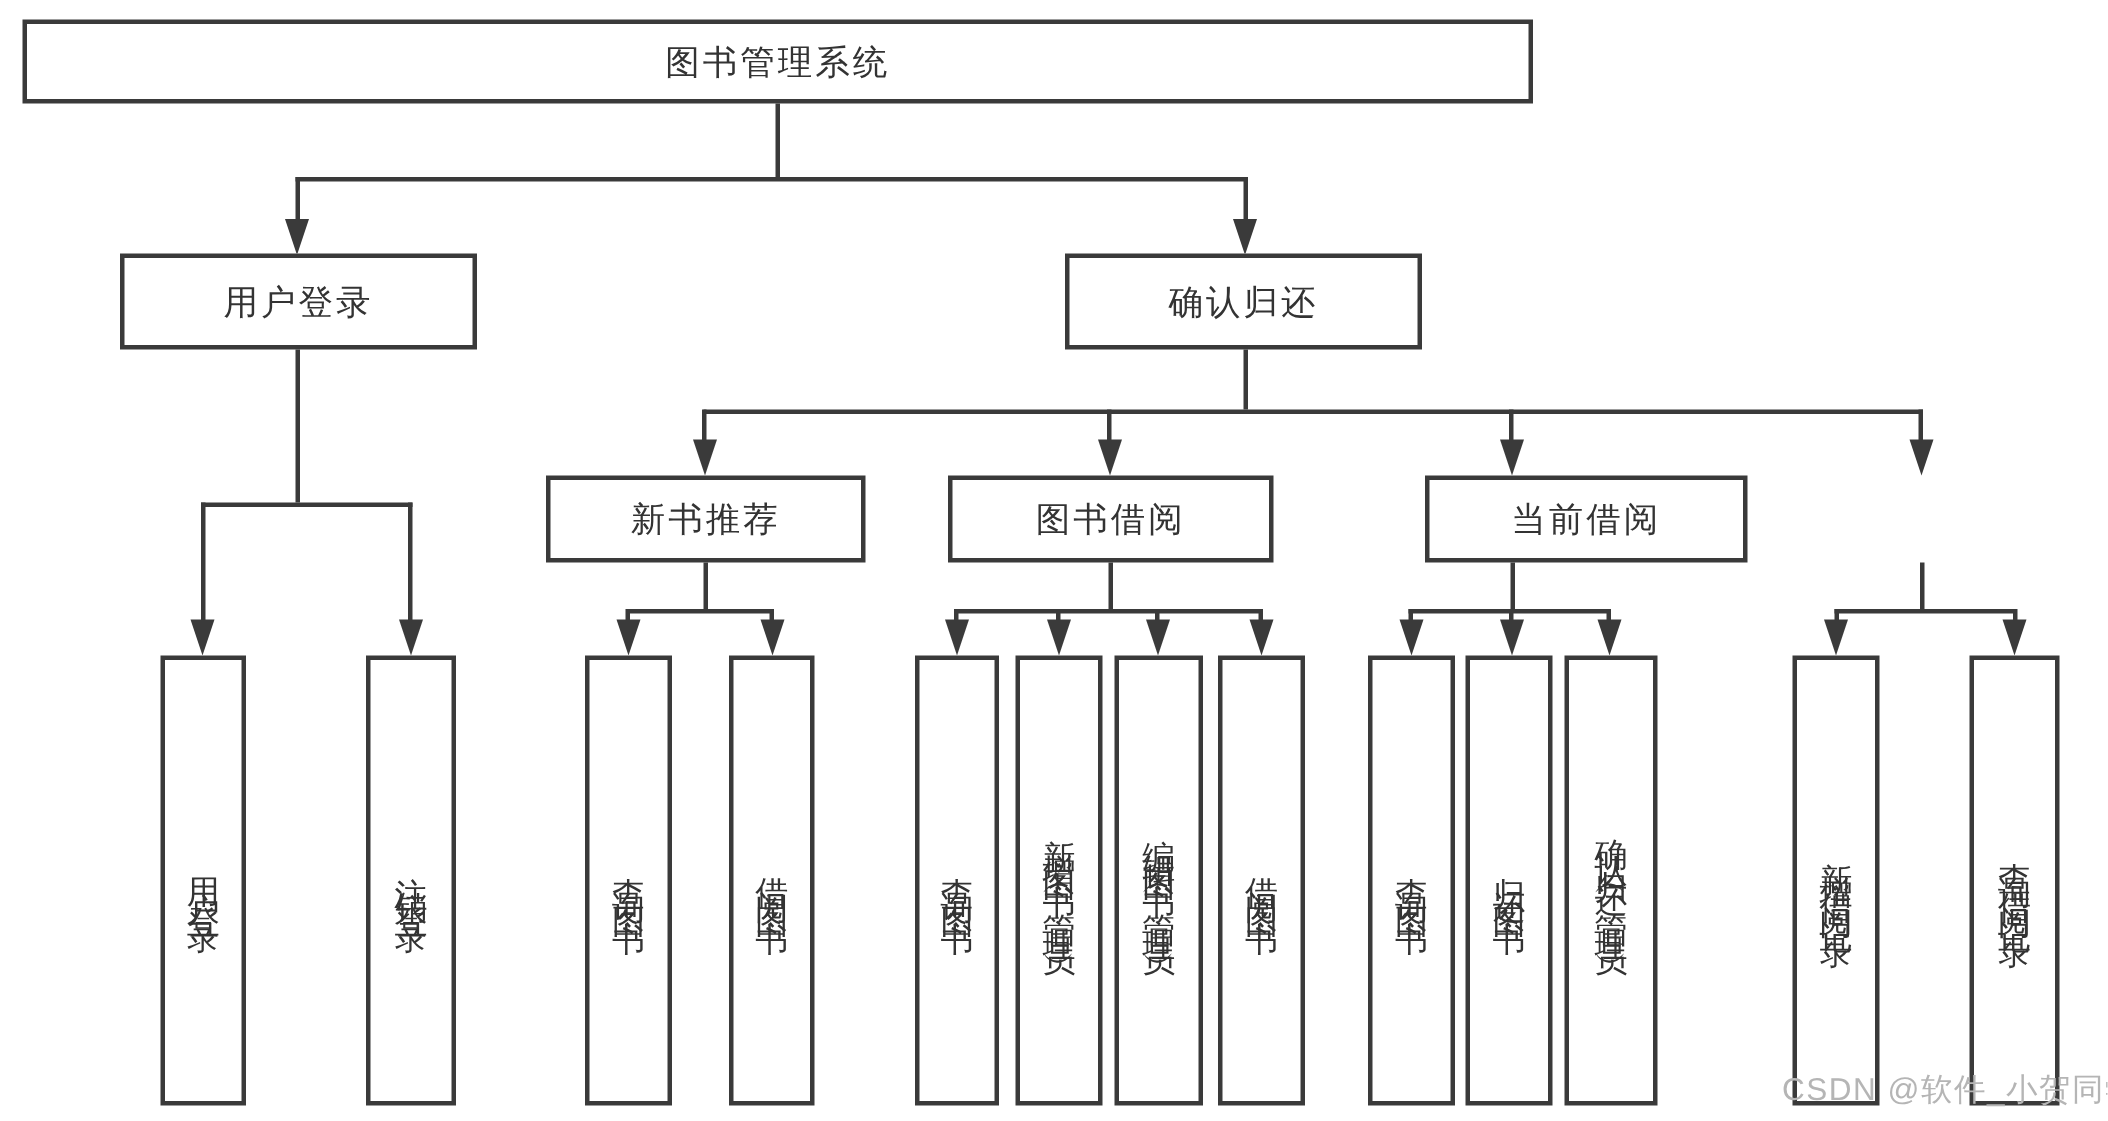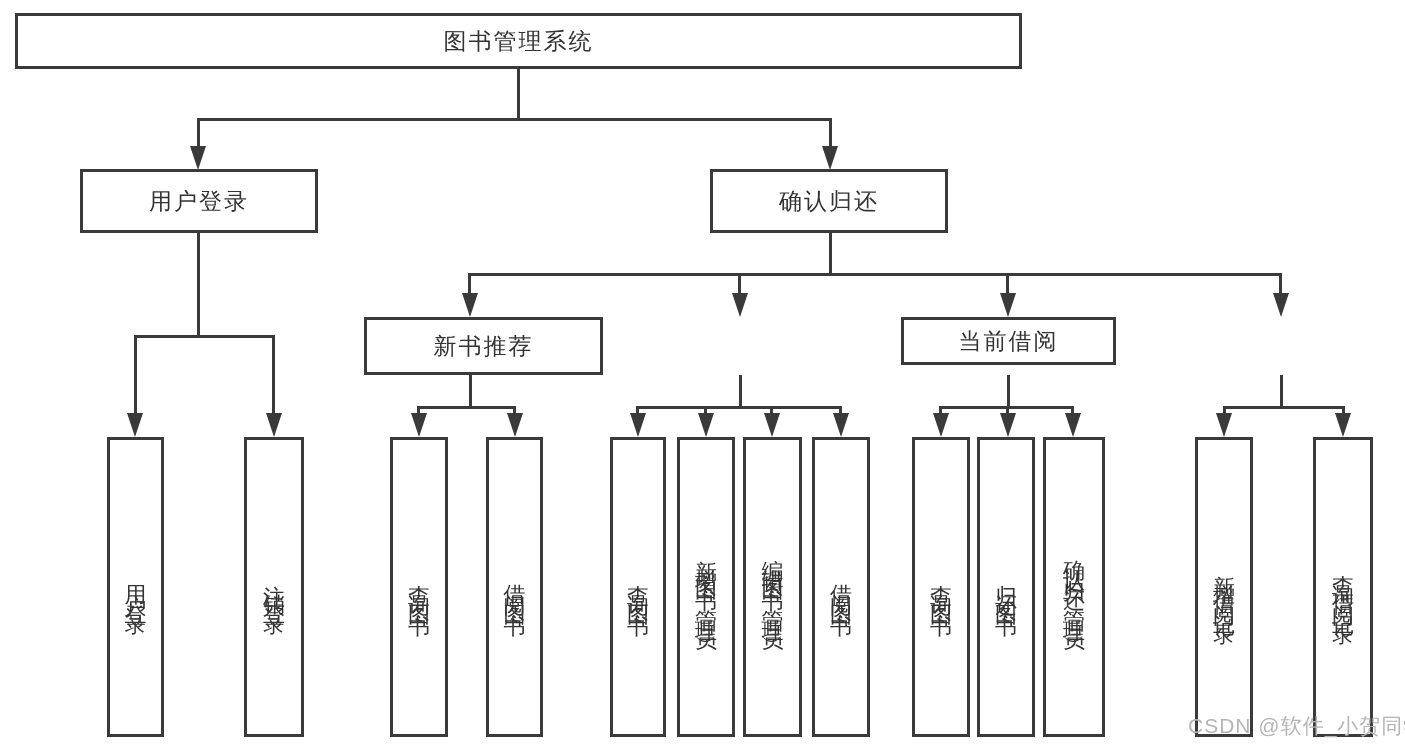--- a/index.html
+++ b/index.html
@@ -96,22 +96,23 @@
   <div class="hline" style="left:469px;top:273px;width:813px"></div>
   <div class="vline" style="left:468px;top:273px;height:23px"></div>
   <div class="tri" style="left:462px;top:293px"></div>
   <div class="vline" style="left:738px;top:273px;height:23px"></div>
   <div class="tri" style="left:732px;top:293px"></div>
   <div class="vline" style="left:1006px;top:273px;height:23px"></div>
   <div class="tri" style="left:1000px;top:293px"></div>
   <div class="vline" style="left:1279px;top:273px;height:23px"></div>
   <div class="tri" style="left:1273px;top:293px"></div>
 
-  <div class="box h" style="left:364px;top:317px;width:239px;height:58px">新书推荐</div>
-  <div class="box h" style="left:901px;top:317px;width:215px;height:48px">当前借阅</div>
+  <div class="box h" style="left:364px;top:317px;width:213px;height:58px">新书推荐</div>
+  <div class="box h" style="left:632px;top:317px;width:217px;height:58px">图书借阅</div>
+  <div class="box h" style="left:950px;top:317px;width:215px;height:58px">当前借阅</div>
 
   <div class="vline" style="left:469px;top:375px;height:31px"></div>
   <div class="hline" style="left:418px;top:406px;width:98px"></div>
   <div class="vline" style="left:417px;top:406px;height:10px"></div>
   <div class="tri" style="left:411px;top:413px"></div>
   <div class="vline" style="left:513px;top:406px;height:10px"></div>
   <div class="tri" style="left:507px;top:413px"></div>
 
   <div class="vline" style="left:739px;top:375px;height:31px"></div>
   <div class="hline" style="left:636px;top:406px;width:205px"></div>

